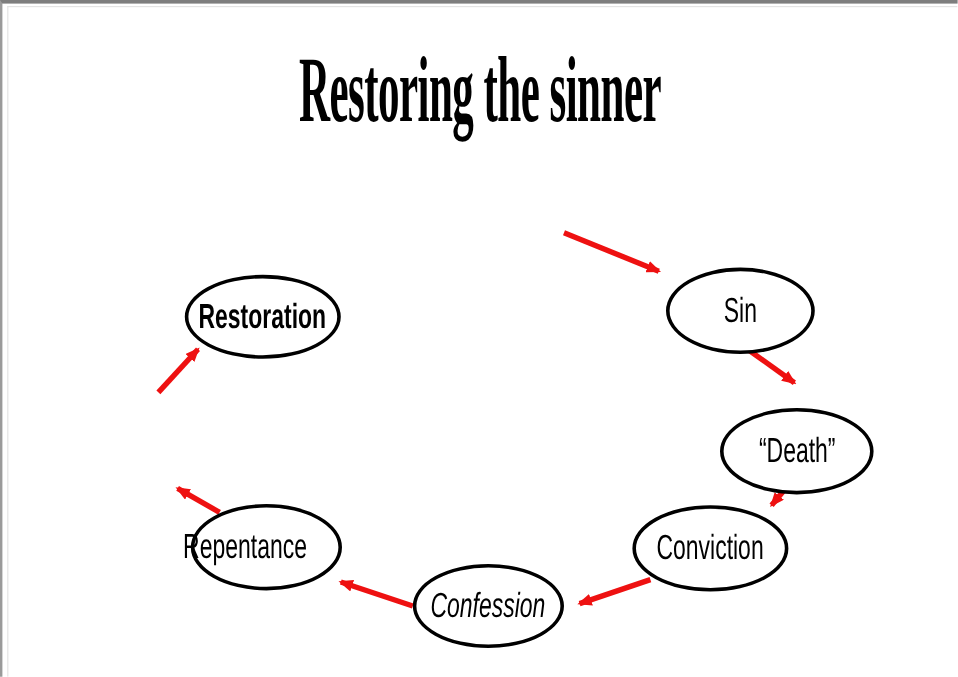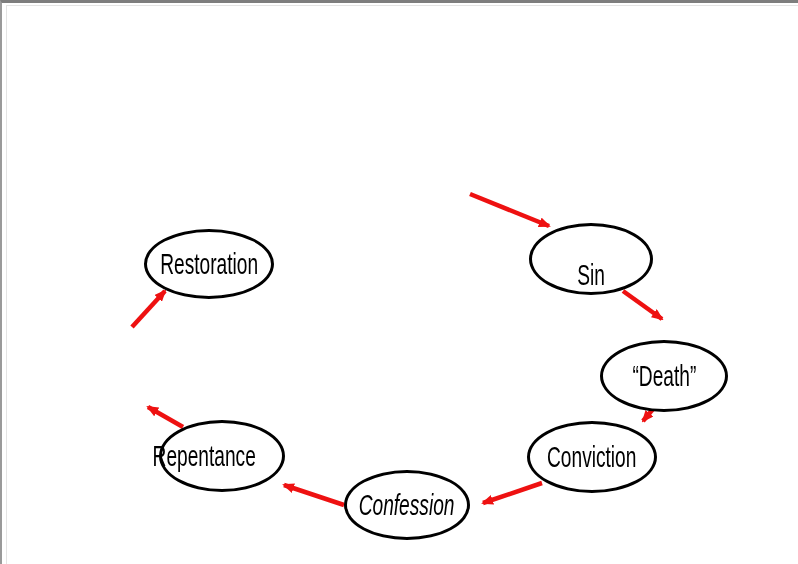--- a/index.html
+++ b/index.html
@@ -47,43 +47,46 @@
     color:#000;
   }
   .node .label{
     display:inline-block;
     font-size:29px;
     white-space:nowrap;
     transform:scaleX(0.66);
     letter-spacing:0;
   }
   .pos-temptation {left:342px;top:152px;width:127px;height:70px;}
-  .pos-sin        {left:527px;top:220px;width:124px;height:72px;align-items:flex-end;}
+  .pos-sin        {left:553px;top:220px;width:124px;height:72px;}
   .pos-death      {left:598px;top:337px;width:128px;height:72px;}
   .pos-conviction {left:525px;top:418px;width:130px;height:72px;}
   .pos-confession {left:342px;top:467px;width:126px;height:70px;font-style:italic;}
   .pos-repentance {left:157px;top:417px;width:126px;height:72px;justify-content:flex-end;}
   .pos-forgiveness{left:78px; top:323px;width:128px;height:72px;}
-  .pos-restoration{left:142px;top:226px;width:130px;height:70px;}
+  .pos-restoration{left:152px;top:226px;width:130px;height:70px;font-weight:bold;}
   .arrows{
     position:absolute;left:0;top:0;width:798px;height:564px;
     pointer-events:none;
   }
   .arrows line{
     stroke:var(--arrow-color);
     stroke-width:4.5;
   }
   .arrows .head{fill:var(--arrow-color);}
 </style>
 </head>
 <body>
 
 <div class="slide">
   <div class="inner-frame"></div>
 
+  <div class="title">
+    <span class="stretch">Restoring the sinner</span>
+  </div>
 
   <svg class="arrows" viewBox="0 0 798 564" xmlns="http://www.w3.org/2000/svg">
     <defs>
       <marker id="ah" markerWidth="12" markerHeight="10" refX="10" refY="5" orient="auto" markerUnits="userSpaceOnUse">
         <path class="head" d="M0,0 L12,5 L0,10 Z"></path>
       </marker>
     </defs>
     <line x1="468" y1="191" x2="547" y2="223" marker-end="url(#ah)"></line>
     <line x1="621" y1="288" x2="660" y2="316" marker-end="url(#ah)"></line>
     <line x1="661" y1="394" x2="641" y2="418" marker-end="url(#ah)"></line>

